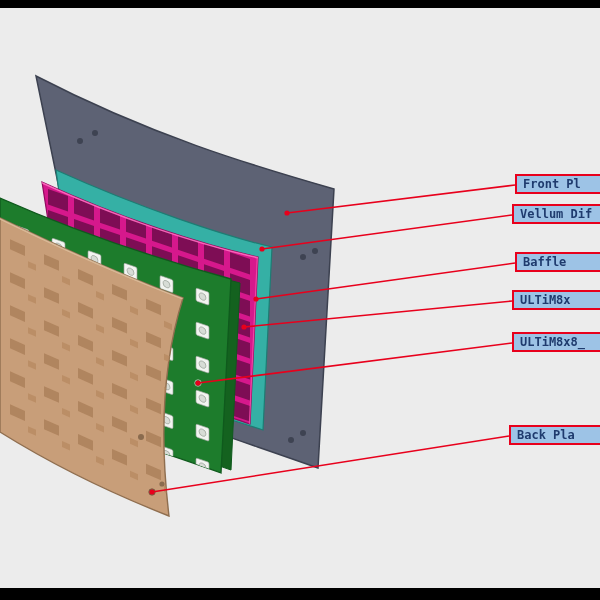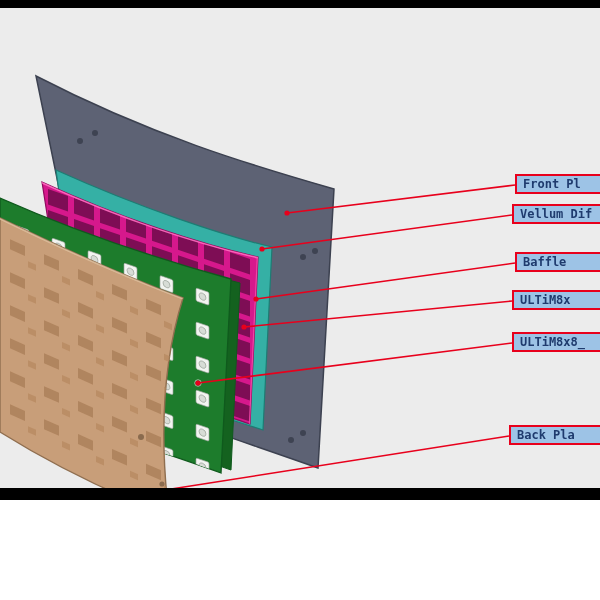--- a/index.html
+++ b/index.html
@@ -1,16 +1,16 @@
 <!DOCTYPE html>
 <html style="--bg: #ececec; --bar: #000000; --accent: #e8001c; --label-fill: #9dc3e6; --label-text: #1f3b6e; --slate: #5d6274; --slate-edge: #3c4150; --teal: #35b0a5; --teal-edge: #1d7d74; --magenta: #d6188c; --magenta-dark: #7e0d55; --magenta-edge: #8f0b5e; --pcb-green: #1d7c2c; --pcb-green-dark: #14621f; --pcb-edge: #0f5a1d; --tan: #c89e79; --tan-edge: #8f6e4f;"><head>
 <meta charset="utf-8">
 <style>
   html,body{margin:0;padding:0;background:#fff;}
-  #stage{position:relative;width:600px;height:500px;overflow:hidden;background:var(--bg,#ececec);font-family:"DejaVu Sans Mono",monospace;}
+  #stage{position:relative;width:600px;height:600px;overflow:hidden;background:var(--bg,#ececec);font-family:"DejaVu Sans Mono",monospace;}
   .bar{position:absolute;left:0;width:600px;background:var(--bar,#000);}
   #top-bar{top:0;height:8px;}
   #bottom-bar{bottom:0;height:12px;}
   #scene{position:absolute;left:0;top:0;}
   .label{position:absolute;height:20px;width:140px;box-sizing:border-box;
          background:var(--label-fill,#9dc3e6);border:2px solid var(--accent,#e8001c);
          color:var(--label-text,#1f3b6e);font:bold 12px/16px "DejaVu Sans Mono",monospace;
          padding-left:6px;white-space:nowrap;overflow:hidden;}
 </style>
 </head>

